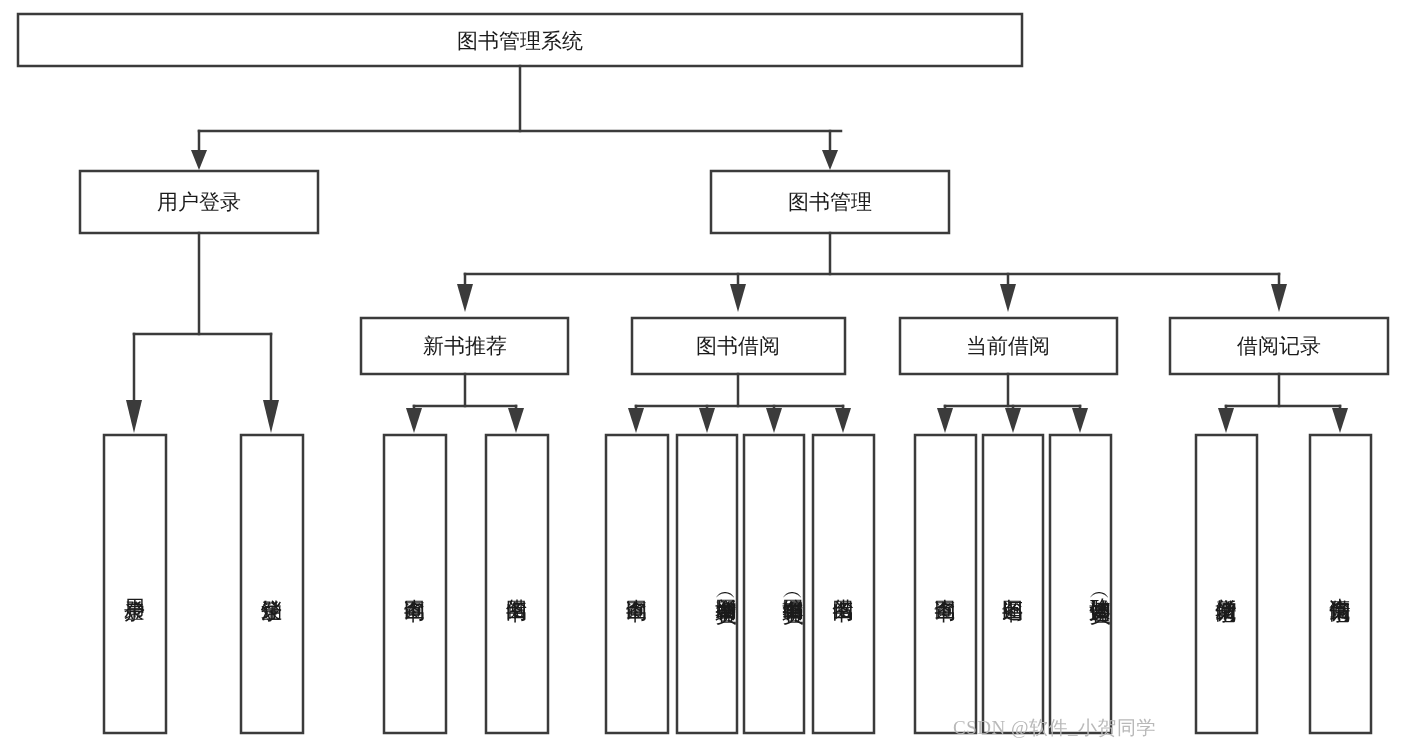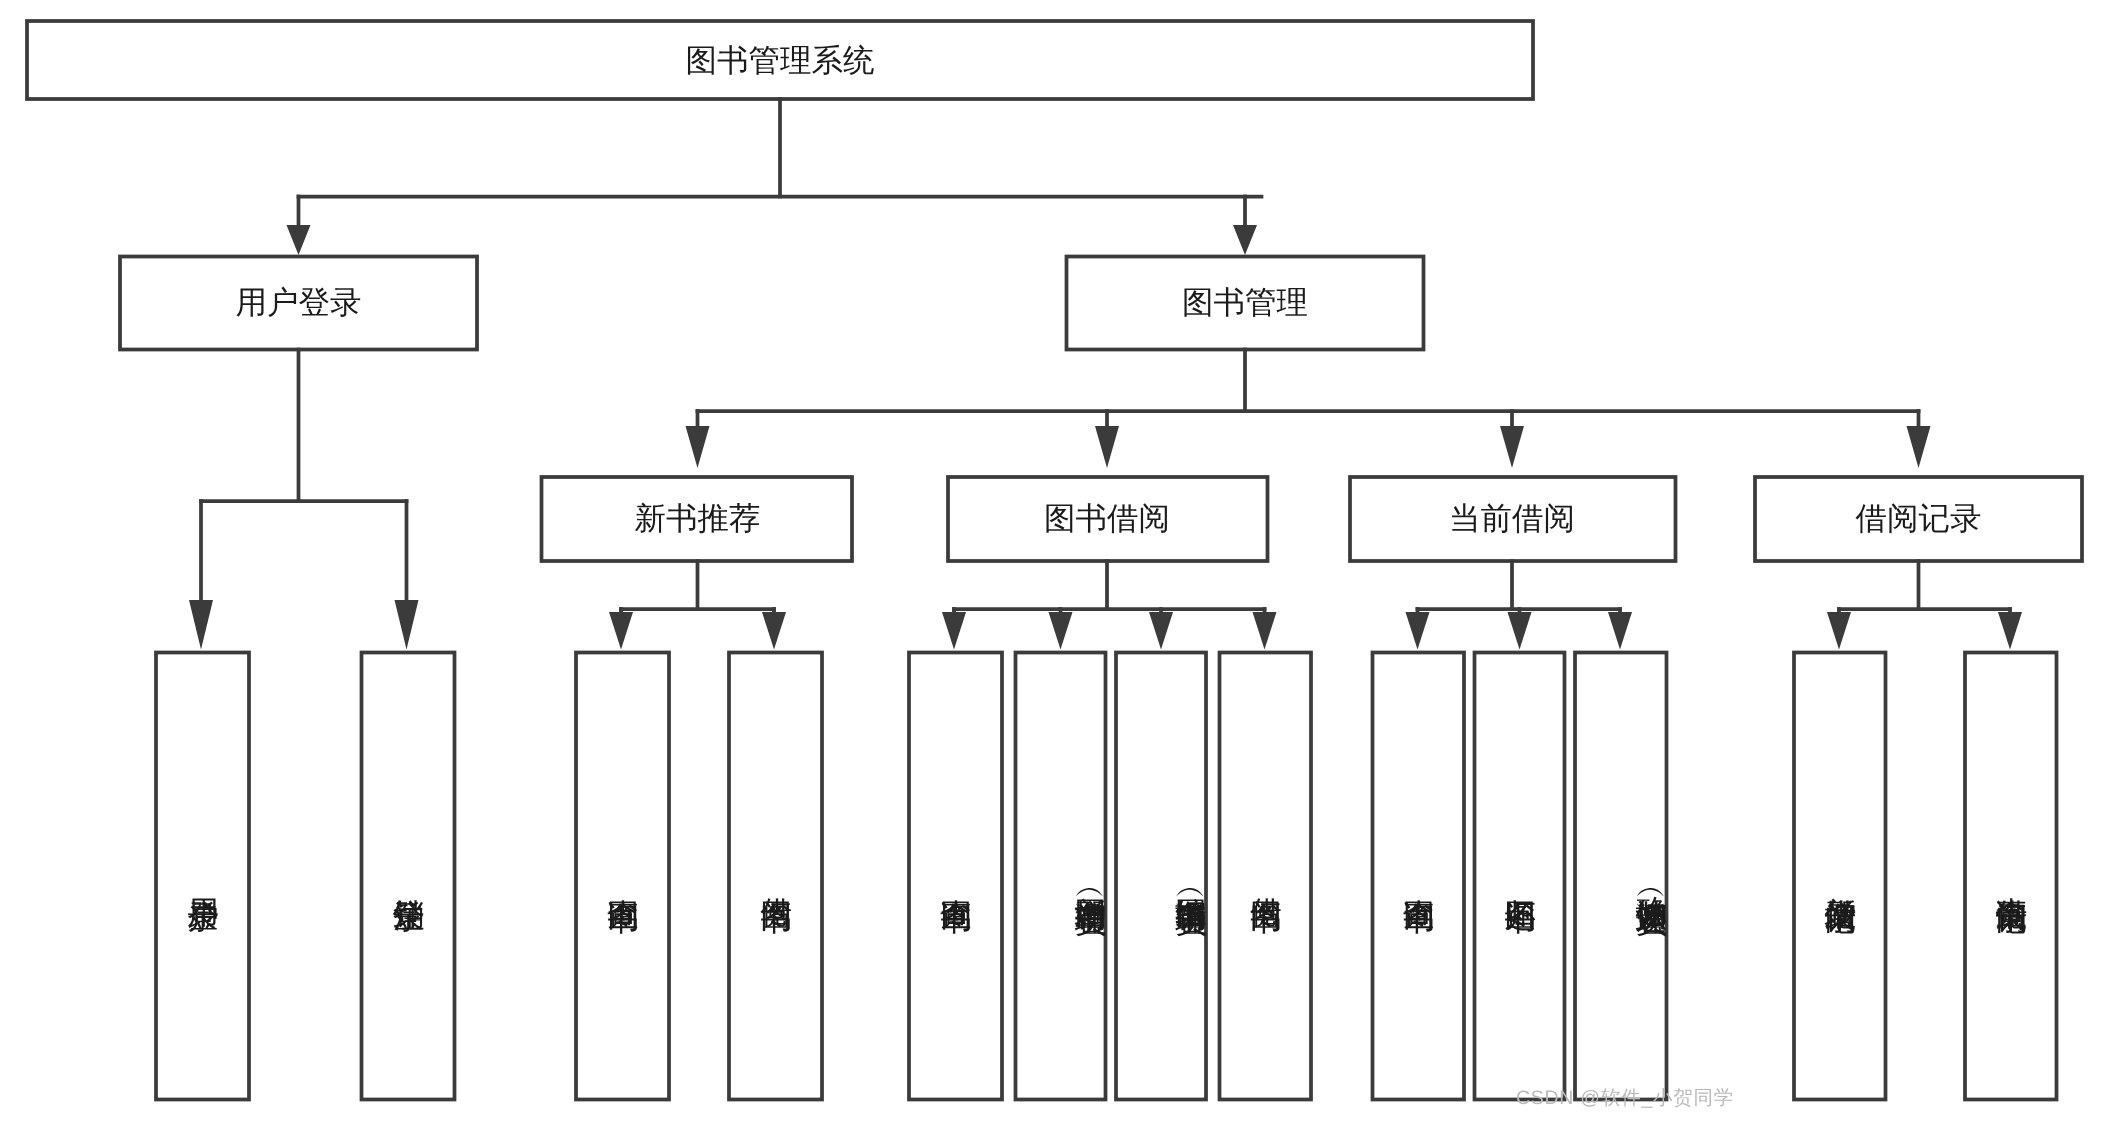--- a/index.html
+++ b/index.html
@@ -61,22 +61,22 @@
     display: flex;
     align-items: center;
     justify-content: center;
     white-space: nowrap;
     pointer-events: none;
   }
   .watermark {
     position: absolute;
     right: 8px;
     bottom: 6px;
-    font-family: Liberation Sans, sans-serif;
-    font-size: 13px;
+    font-family: Liberation Serif, serif;
+    font-size: 19px;
     color: #b9b9b9;
     letter-spacing: 0.5px;
     white-space: nowrap;
   }
 </style>
 </head>
 <body>
 
 <div id="diagram-root">
 

